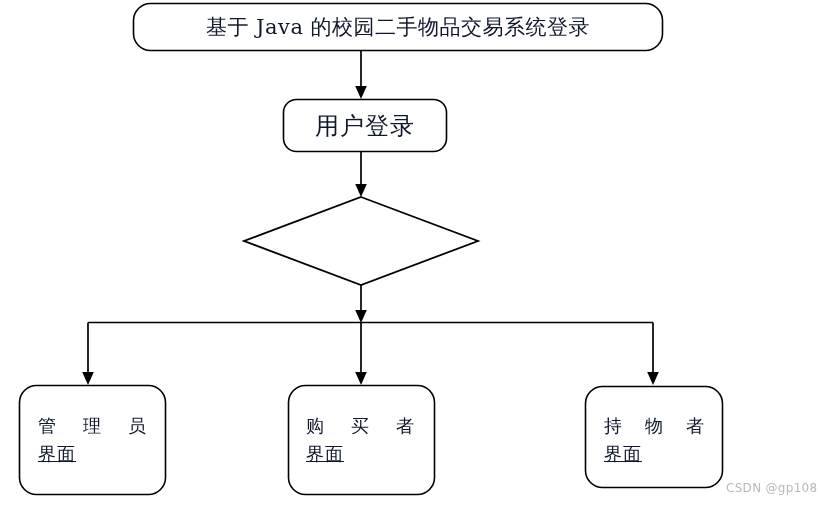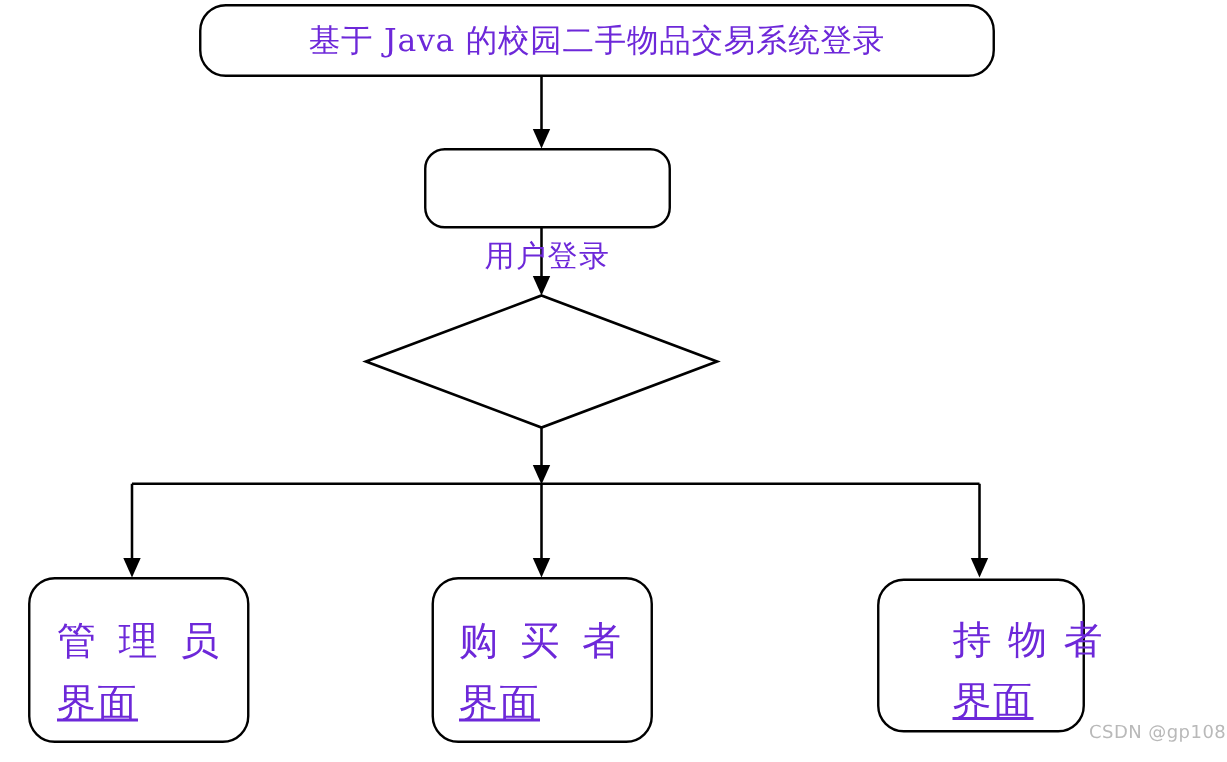--- a/index.html
+++ b/index.html
@@ -45,21 +45,21 @@
     stroke-width: 1.7;
     fill: none;
     stroke-linecap: butt;
   }
   .conn-head {
     fill: #000000;
     stroke: none;
   }
   .node-label {
     position: absolute;
-    color: #6d28d9;
+    color: #0f172a;
     font-family: "DejaVu Serif", "Liberation Serif", serif;
     white-space: pre;
     pointer-events: none;
   }
   #title-label {
     left: 133px;
     top: 3px;
     width: 530px;
     height: 48px;
     display: flex;
@@ -69,40 +69,39 @@
     letter-spacing: 0.5px;
   }
   #login-label {
     left: 283px;
     top: 99px;
     width: 164px;
     height: 53px;
     display: flex;
     align-items: center;
     justify-content: center;
-    font-size: 20px;
+    font-size: 24px;
     letter-spacing: 1px;
-    margin-top: 45px;
   }
   #decision-label {
     left: 244px;
     top: 206px;
     width: 234px;
     height: 48px;
     display: flex;
     align-items: center;
     justify-content: center;
     font-size: 16px;
     letter-spacing: 1px;
   }
   .leaf-label {
     display: flex;
     flex-direction: column;
-    justify-content: flex-end;
-    font-size: 26px;
+    justify-content: center;
+    font-size: 18px;
     line-height: 1.55;
   }
   .leaf-line-top {
     display: block;
     text-align: justify;
     text-align-last: justify;
   }
   .leaf-line-bottom {
     display: block;
     letter-spacing: 1px;
@@ -114,21 +113,21 @@
     width: 108px;
     height: 98px;
   }
   #buyer-label {
     left: 306px;
     top: 391px;
     width: 108px;
     height: 98px;
   }
   #seller-label {
-    left: 635px;
+    left: 604px;
     top: 392px;
     width: 100px;
     height: 96px;
   }
   #watermark {
     position: absolute;
     left: 726px;
     top: 481px;
     font-family: "DejaVu Sans", "Liberation Sans", sans-serif;
     font-size: 12px;

